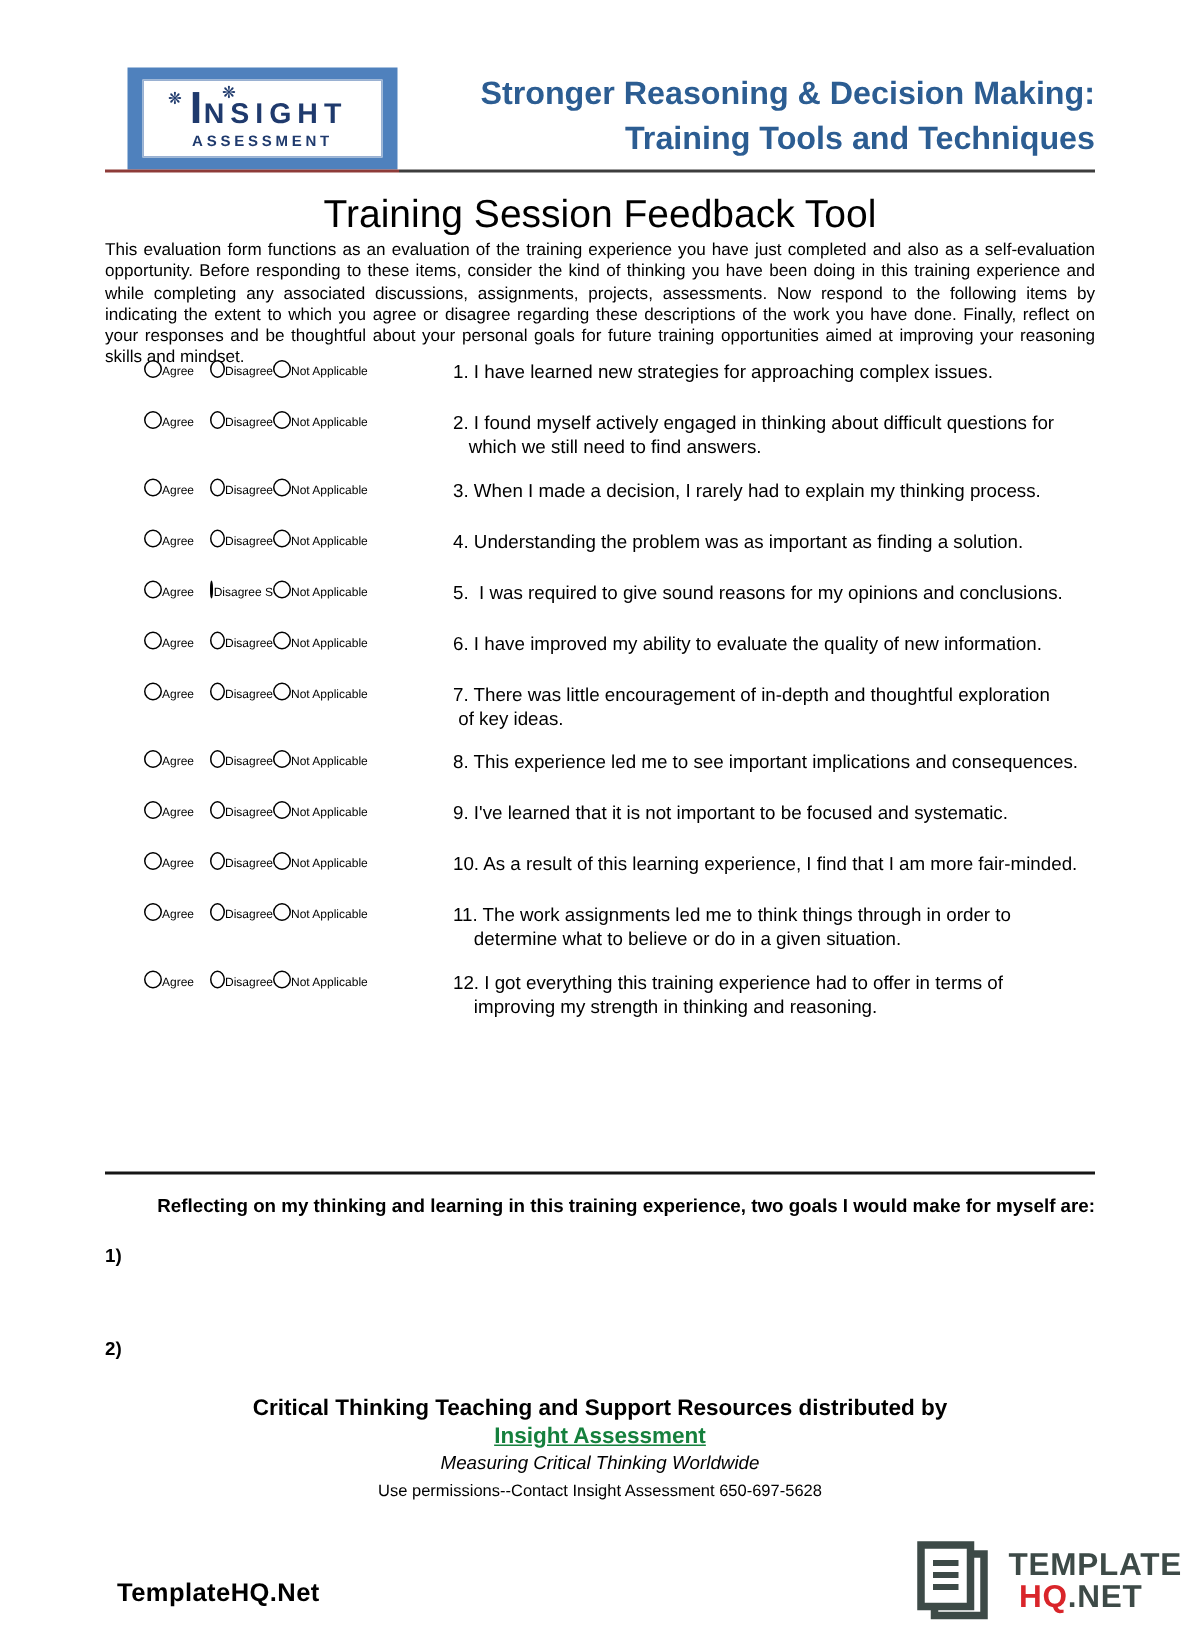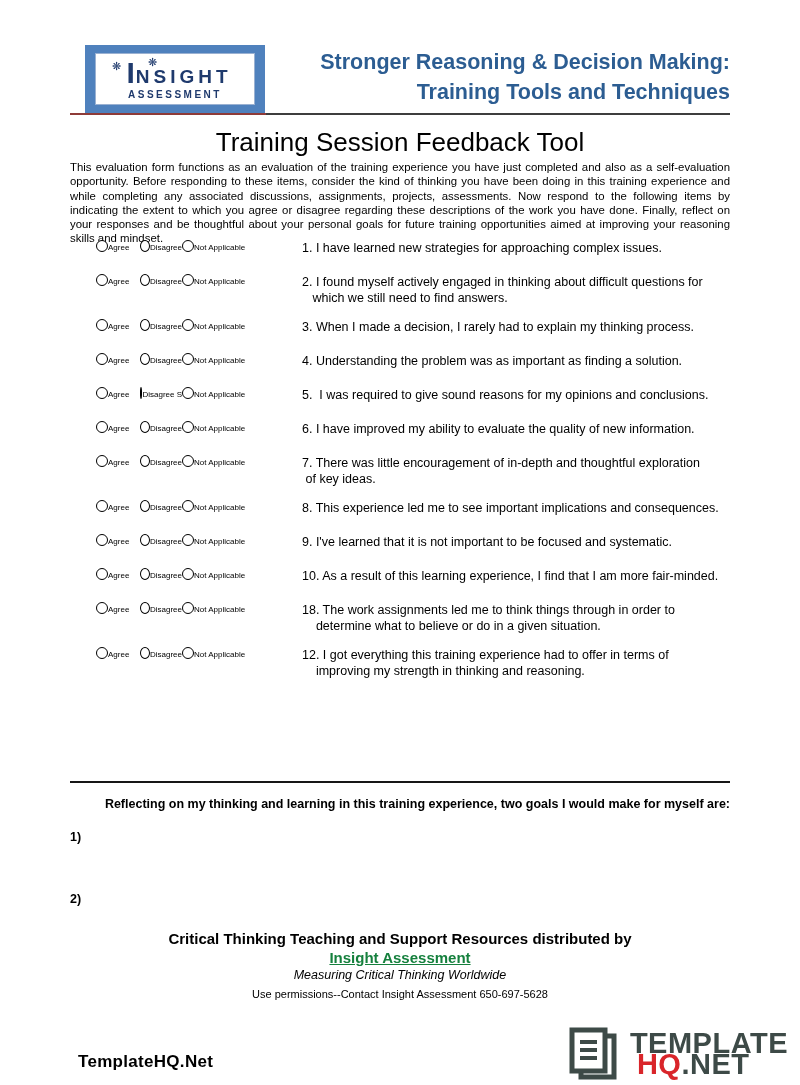--- a/index.html
+++ b/index.html
@@ -99,21 +99,21 @@
   .footer { position: absolute; top: 929px; left: 0; width: 100%; text-align: center; }
   .footer-distributed { font-size: 15px; font-weight: bold; line-height: 19px; }
   .footer-link { font-size: 15px; font-weight: bold; line-height: 19px; color: #15803d; text-decoration: underline; cursor: pointer; }
   .footer-tagline { font-size: 12.5px; font-style: italic; line-height: 17px; }
   .footer-permissions { font-size: 11px; font-weight: normal; line-height: 16px; margin-top: 2px; }
 
   
   .watermark { position: absolute; left: 78px; top: 1052px; font-size: 17px; font-weight: bold; letter-spacing: 0.3px; }
   .thq-logo { position: absolute; right: 12px; top: 1026px; display: flex; align-items: center; }
   .thq-icon { margin-right: 8px; }
-  .thq-wordmark { font-weight: bold; line-height: 21px; font-size: 29px; letter-spacing: 0.5px; color: #3d4a47; }
+  .thq-wordmark { font-weight: bold; line-height: 21px; font-size: 21px; letter-spacing: 0.5px; color: #3d4a47; }
   .thq-line2 { margin-left: 7px; }
   .thq-hq { color: #d9252a; }
 </style>
 </head>
 <body>
 
 <div class="page">
 
   <div class="header-area">
     <div class="logo-box">
@@ -328,21 +328,21 @@
         </div>
         <div class="opt-col c2">
           <div class="radio-circle"></div>
           <div class="opt-label">Disagree</div>
         </div>
         <div class="opt-col c3">
           <div class="radio-circle"></div>
           <div class="opt-label">Not Applicable</div>
         </div>
       </div>
-      <div class="q-text">18. The work assignments led me to think things through in order to
+      <div class="q-text">11. The work assignments led me to think things through in order to
     determine what to believe or do in a given situation.</div>
     </div>
 
     <div class="item-row two-line">
       <div class="radio-group">
         <div class="opt-col c1">
           <div class="radio-circle"></div>
           <div class="opt-label">Agree</div>
         </div>
         <div class="opt-col c2">

